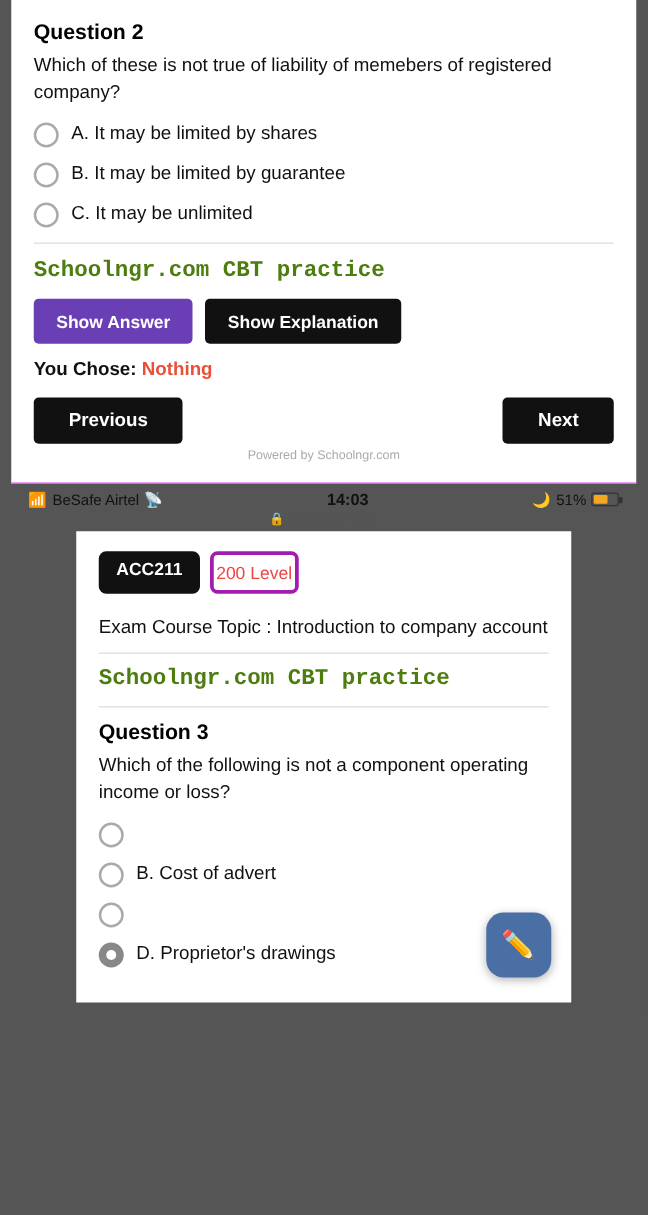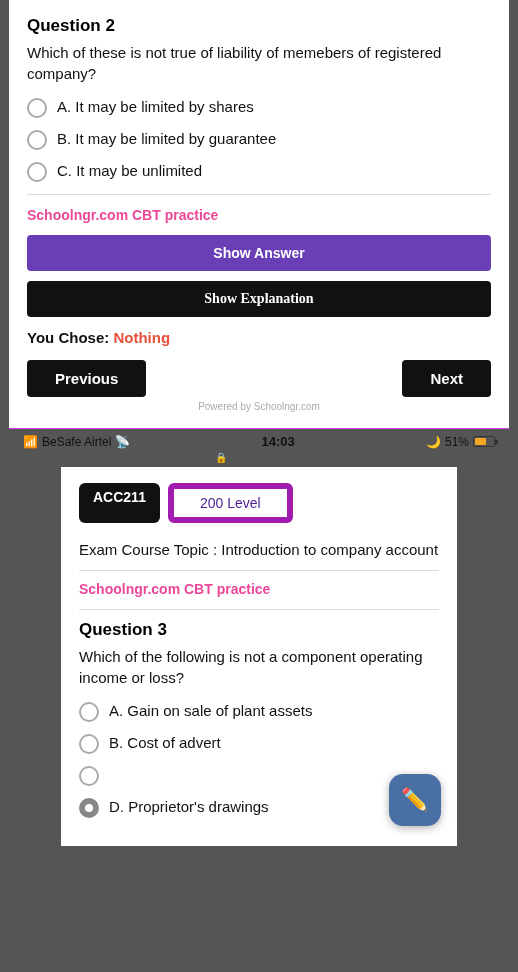--- a/index.html
+++ b/index.html
@@ -71,31 +71,31 @@
       color: #111;
     }
 
     .divider {
       border: none;
       border-top: 1px solid #ddd;
       margin: 12px 0;
     }
 
     .school-brand {
-      font-size: 14px;
+      font-size: 18px;
       font-weight: 700;
-      color: #ec4899;
+      color: #4d7c0f;
       margin-bottom: 12px;
+      font-family: Liberation Mono, monospace;
     }
 
     .btn-row {
       display: flex;
       gap: 10px;
       margin-bottom: 12px;
-      flex-direction: column;
     }
 
     .btn-show-answer {
       background: #6a3fb5;
       color: #fff;
       border: none;
       padding: 10px 18px;
       font-size: 14px;
       font-weight: 600;
       border-radius: 4px;
@@ -104,21 +104,20 @@
 
     .btn-show-explanation {
       background: #111;
       color: #fff;
       border: none;
       padding: 10px 18px;
       font-size: 14px;
       font-weight: 600;
       border-radius: 4px;
       cursor: pointer;
-      font-family: Liberation Serif, serif;
     }
 
     .you-chose {
       font-size: 15px;
       font-weight: 700;
       color: #111;
       margin-bottom: 14px;
     }
 
     .you-chose-value {
@@ -222,26 +221,26 @@
       background: #111;
       color: #fff;
       padding: 6px 14px;
       border-radius: 6px;
       font-size: 14px;
       font-weight: 600;
     }
 
     .tag-light {
       background: #fff;
-      color: #4c1d95;
-      padding: 6px 26px;
+      color: #ef4444;
+      padding: 6px 2px;
       border-radius: 6px;
       font-size: 14px;
       font-weight: 500;
-      border: 6px solid #a21caf;
+      border: 3px solid #a21caf;
     }
 
     .exam-topic-row {
       font-size: 15px;
       color: #111;
       margin-bottom: 10px;
       line-height: 1.4;
     }
 
     .exam-topic-row strong {
@@ -384,21 +383,20 @@
 
   <div class="school-brand">Schoolngr.com CBT practice</div>
 
   <hr class="divider2">
 
   <div class="question-title">Question 3</div>
   <div class="question-text">Which of the following is not a component operating income or loss?</div>
 
   <div class="option-row">
     <div class="radio-circle"></div>
-    <span class="option-label">A. Gain on sale of plant assets</span>
   </div>
   <div class="option-row">
     <div class="radio-circle"></div>
     <span class="option-label">B. Cost of advert</span>
   </div>
   <div class="option-row">
     <div class="radio-circle"></div>
   </div>
   <div class="option-row">
     <div class="radio-circle selected"></div>

